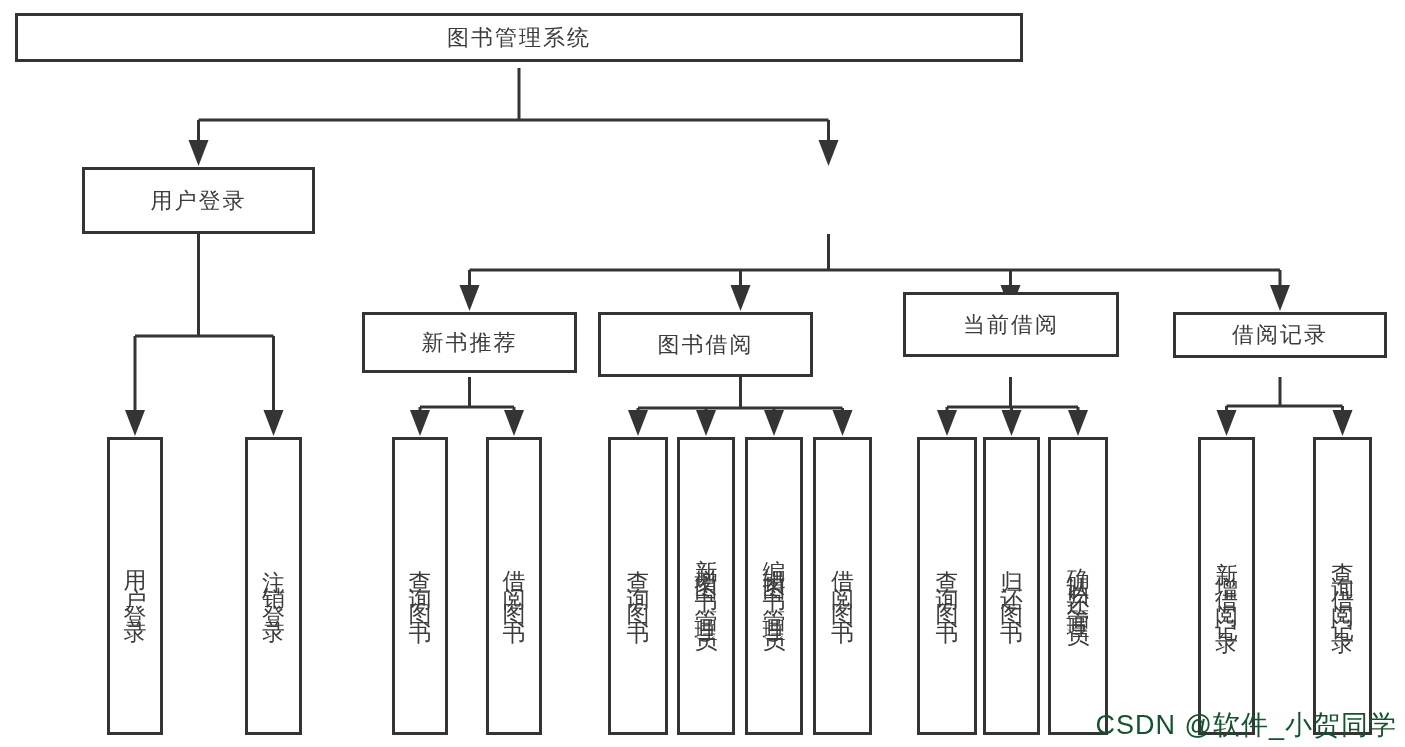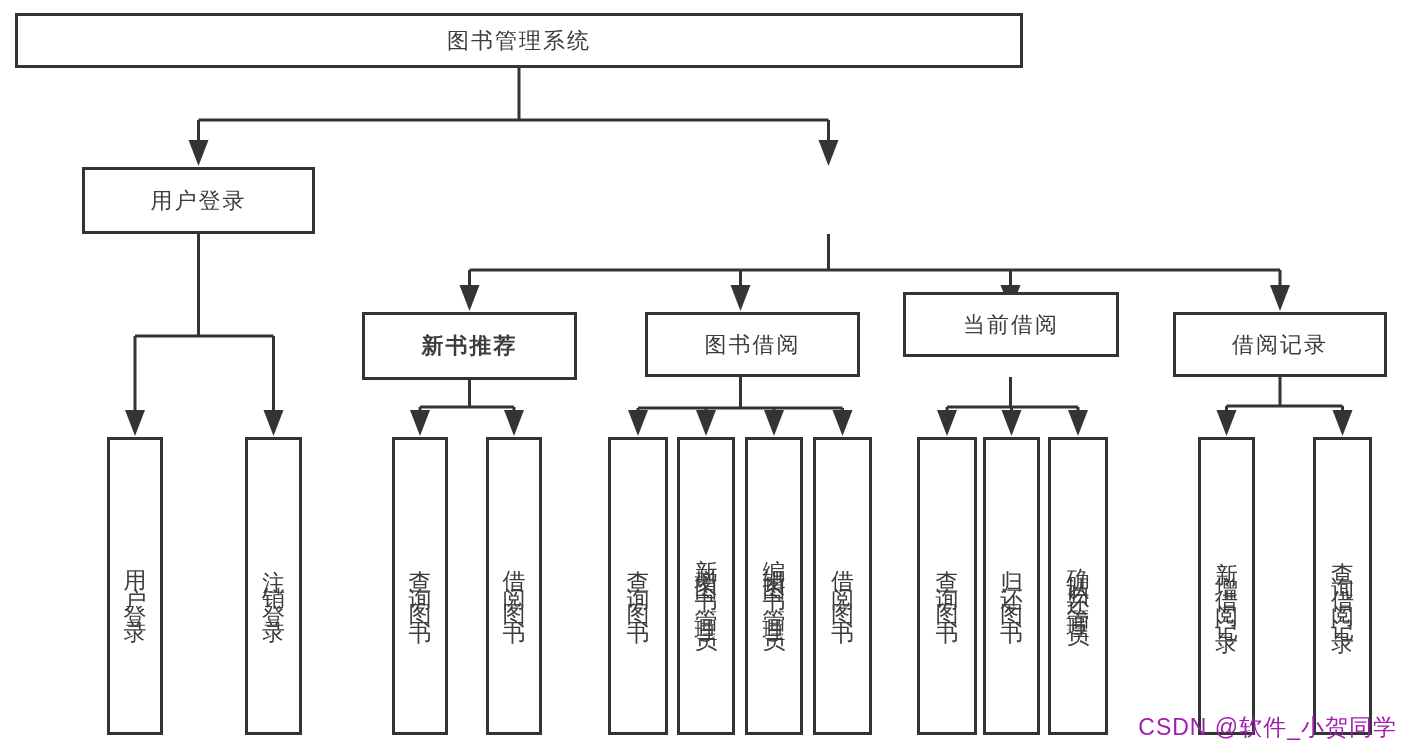--- a/index.html
+++ b/index.html
@@ -36,22 +36,22 @@
     line-height:1;
   }
   .v4 .lbl{letter-spacing:17px;}
   .v6 .lbl{letter-spacing:14px;}
   .v8 .lbl{letter-spacing:10px;}
   .v9 .lbl{letter-spacing:8px;}
   .watermark{
     position:absolute;
     right:8px;
     bottom:4px;
-    font-size:23px;
-    color:#a21caf;
+    font-size:27px;
+    color:#14532d;
     letter-spacing:1px;
     z-index:6;
     white-space:nowrap;
   }
 </style>
 </head>
 <body>
 
 <div class="stage">
 
@@ -97,38 +97,38 @@
       <polygon points="1068,410 1088,410 1078,436" fill="#343434"></polygon>
     </g>
 
     <g>
       <path d="M1280 377 V406 M1226.5 406 H1342.5 M1226.5 406 V411 M1342.5 406 V411" fill="none" stroke="#343434" stroke-width="3"></path>
       <polygon points="1216.5,410 1236.5,410 1226.5,436" fill="#343434"></polygon>
       <polygon points="1332.5,410 1352.5,410 1342.5,436" fill="#343434"></polygon>
     </g>
   </svg>
 
-  <div class="box h" style="left:15px;top:13px;width:1008px;height:55px;">
+  <div class="box h" style="left:15px;top:13px;width:1008px;height:49px;">
     <span class="lbl">图书管理系统</span>
   </div>
 
   <div class="box h" style="left:82px;top:167px;width:233px;height:67px;">
     <span class="lbl">用户登录</span>
   </div>
 
-  <div class="box h" style="left:362px;top:312px;width:215px;height:68px;font-weight:bold;">
+  <div class="box h" style="left:362px;top:312px;width:215px;height:61px;">
     <span class="lbl">新书推荐</span>
   </div>
-  <div class="box h" style="left:645px;top:312px;width:215px;height:65px;">
+  <div class="box h" style="left:598px;top:312px;width:215px;height:65px;">
     <span class="lbl">图书借阅</span>
   </div>
   <div class="box h" style="left:903px;top:292px;width:216px;height:65px;">
     <span class="lbl">当前借阅</span>
   </div>
-  <div class="box h" style="left:1173px;top:312px;width:214px;height:65px;">
+  <div class="box h" style="left:1173px;top:312px;width:214px;height:46px;">
     <span class="lbl">借阅记录</span>
   </div>
 
   <div class="box v v4" style="left:107px;top:437px;width:56px;height:298px;">
     <span class="lbl">用户登录</span>
   </div>
   <div class="box v v4" style="left:245px;top:437px;width:57px;height:298px;">
     <span class="lbl">注销登录</span>
   </div>
 

